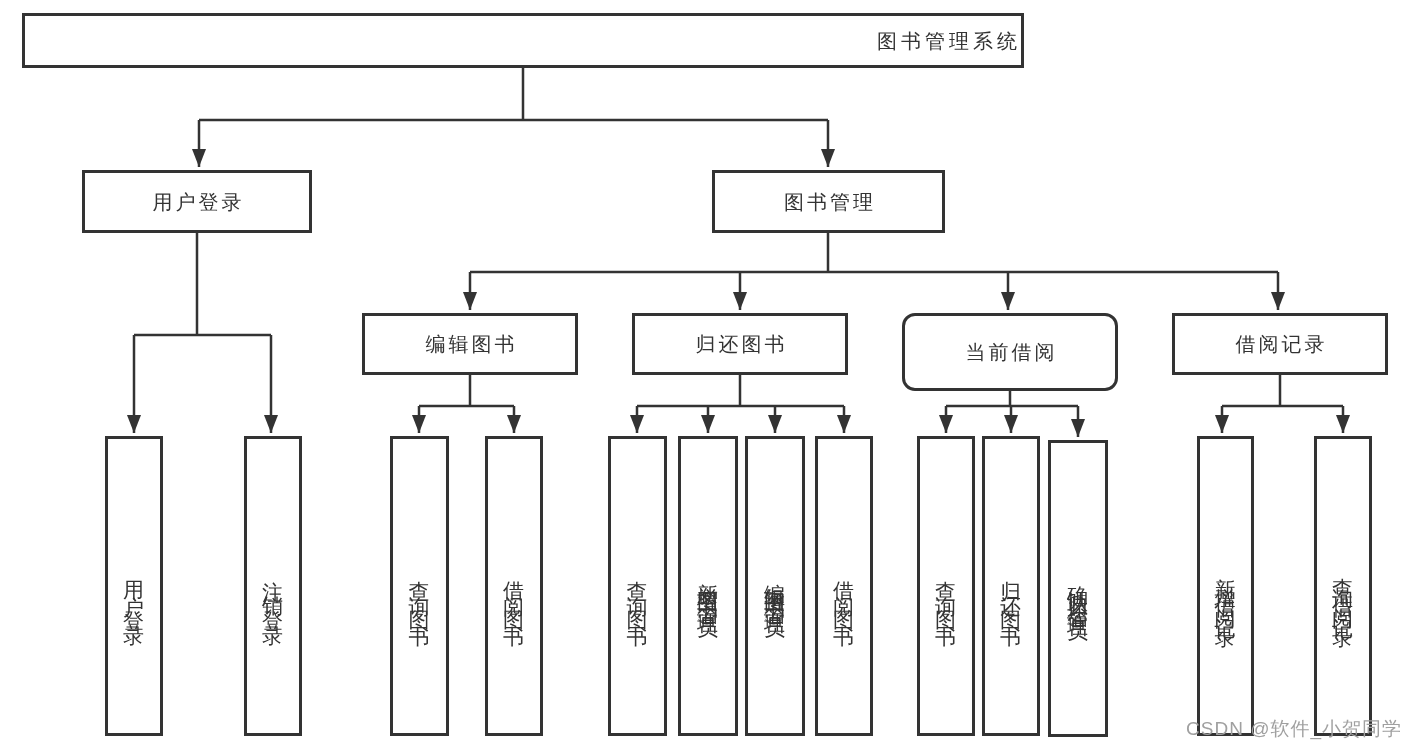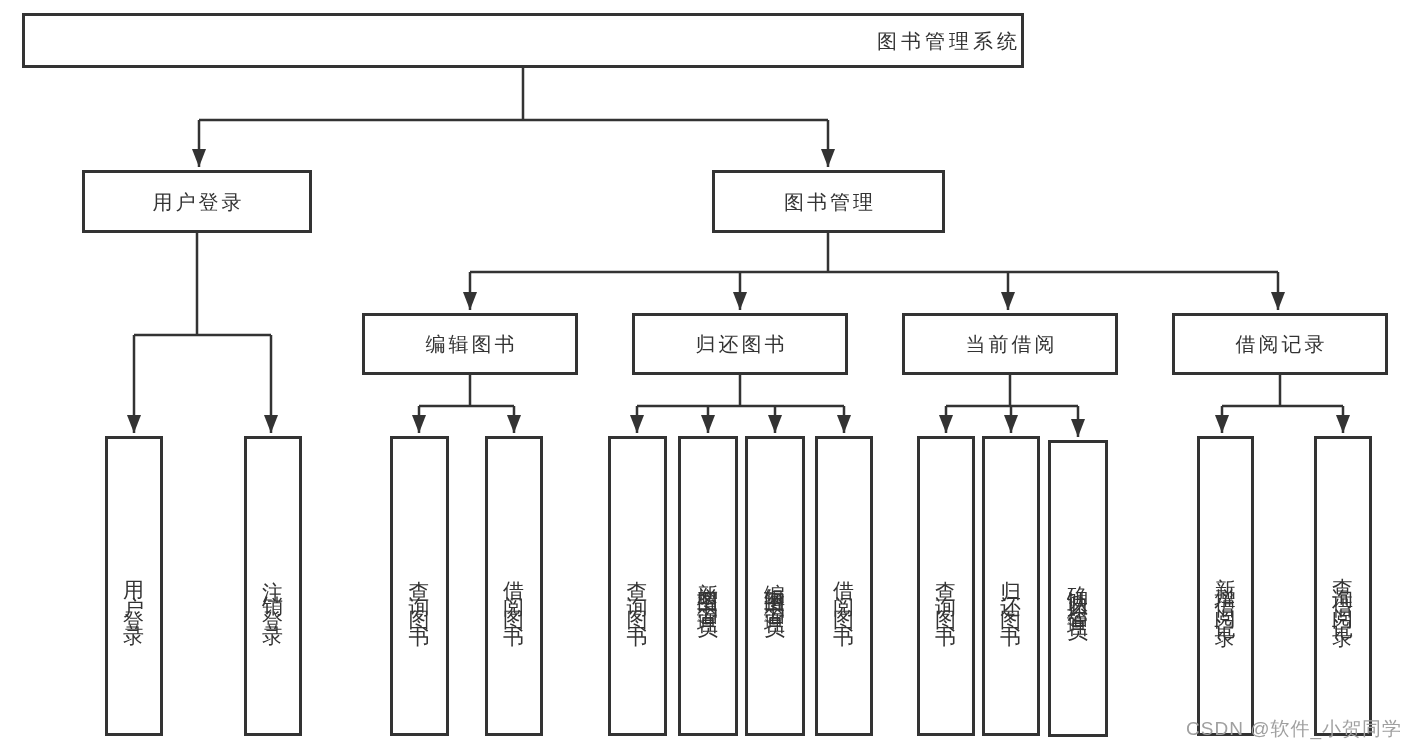--- a/index.html
+++ b/index.html
@@ -99,21 +99,21 @@
   <div class="node hnode" style="left:712px;top:170px;width:233px;height:63px;">
     <span>图书管理</span>
   </div>
 
   <div class="node hnode" style="left:362px;top:313px;width:216px;height:62px;">
     <span>编辑图书</span>
   </div>
   <div class="node hnode" style="left:632px;top:313px;width:216px;height:62px;">
     <span>归还图书</span>
   </div>
-  <div class="node hnode" style="left:902px;top:313px;width:216px;height:62px;">
+  <div class="node hnode" style="left:902px;top:313px;width:216px;height:78px;border-radius:13px;">
     <span>当前借阅</span>
   </div>
   <div class="node hnode" style="left:1172px;top:313px;width:216px;height:62px;">
     <span>借阅记录</span>
   </div>
 
   <div class="node vnode" style="left:105px;top:436px;width:58px;height:300px;">
     <span class="vlabel" style="letter-spacing: 15px; padding-top: 15px;">用户登录</span>
   </div>
   <div class="node vnode" style="left:244px;top:436px;width:58px;height:300px;">

